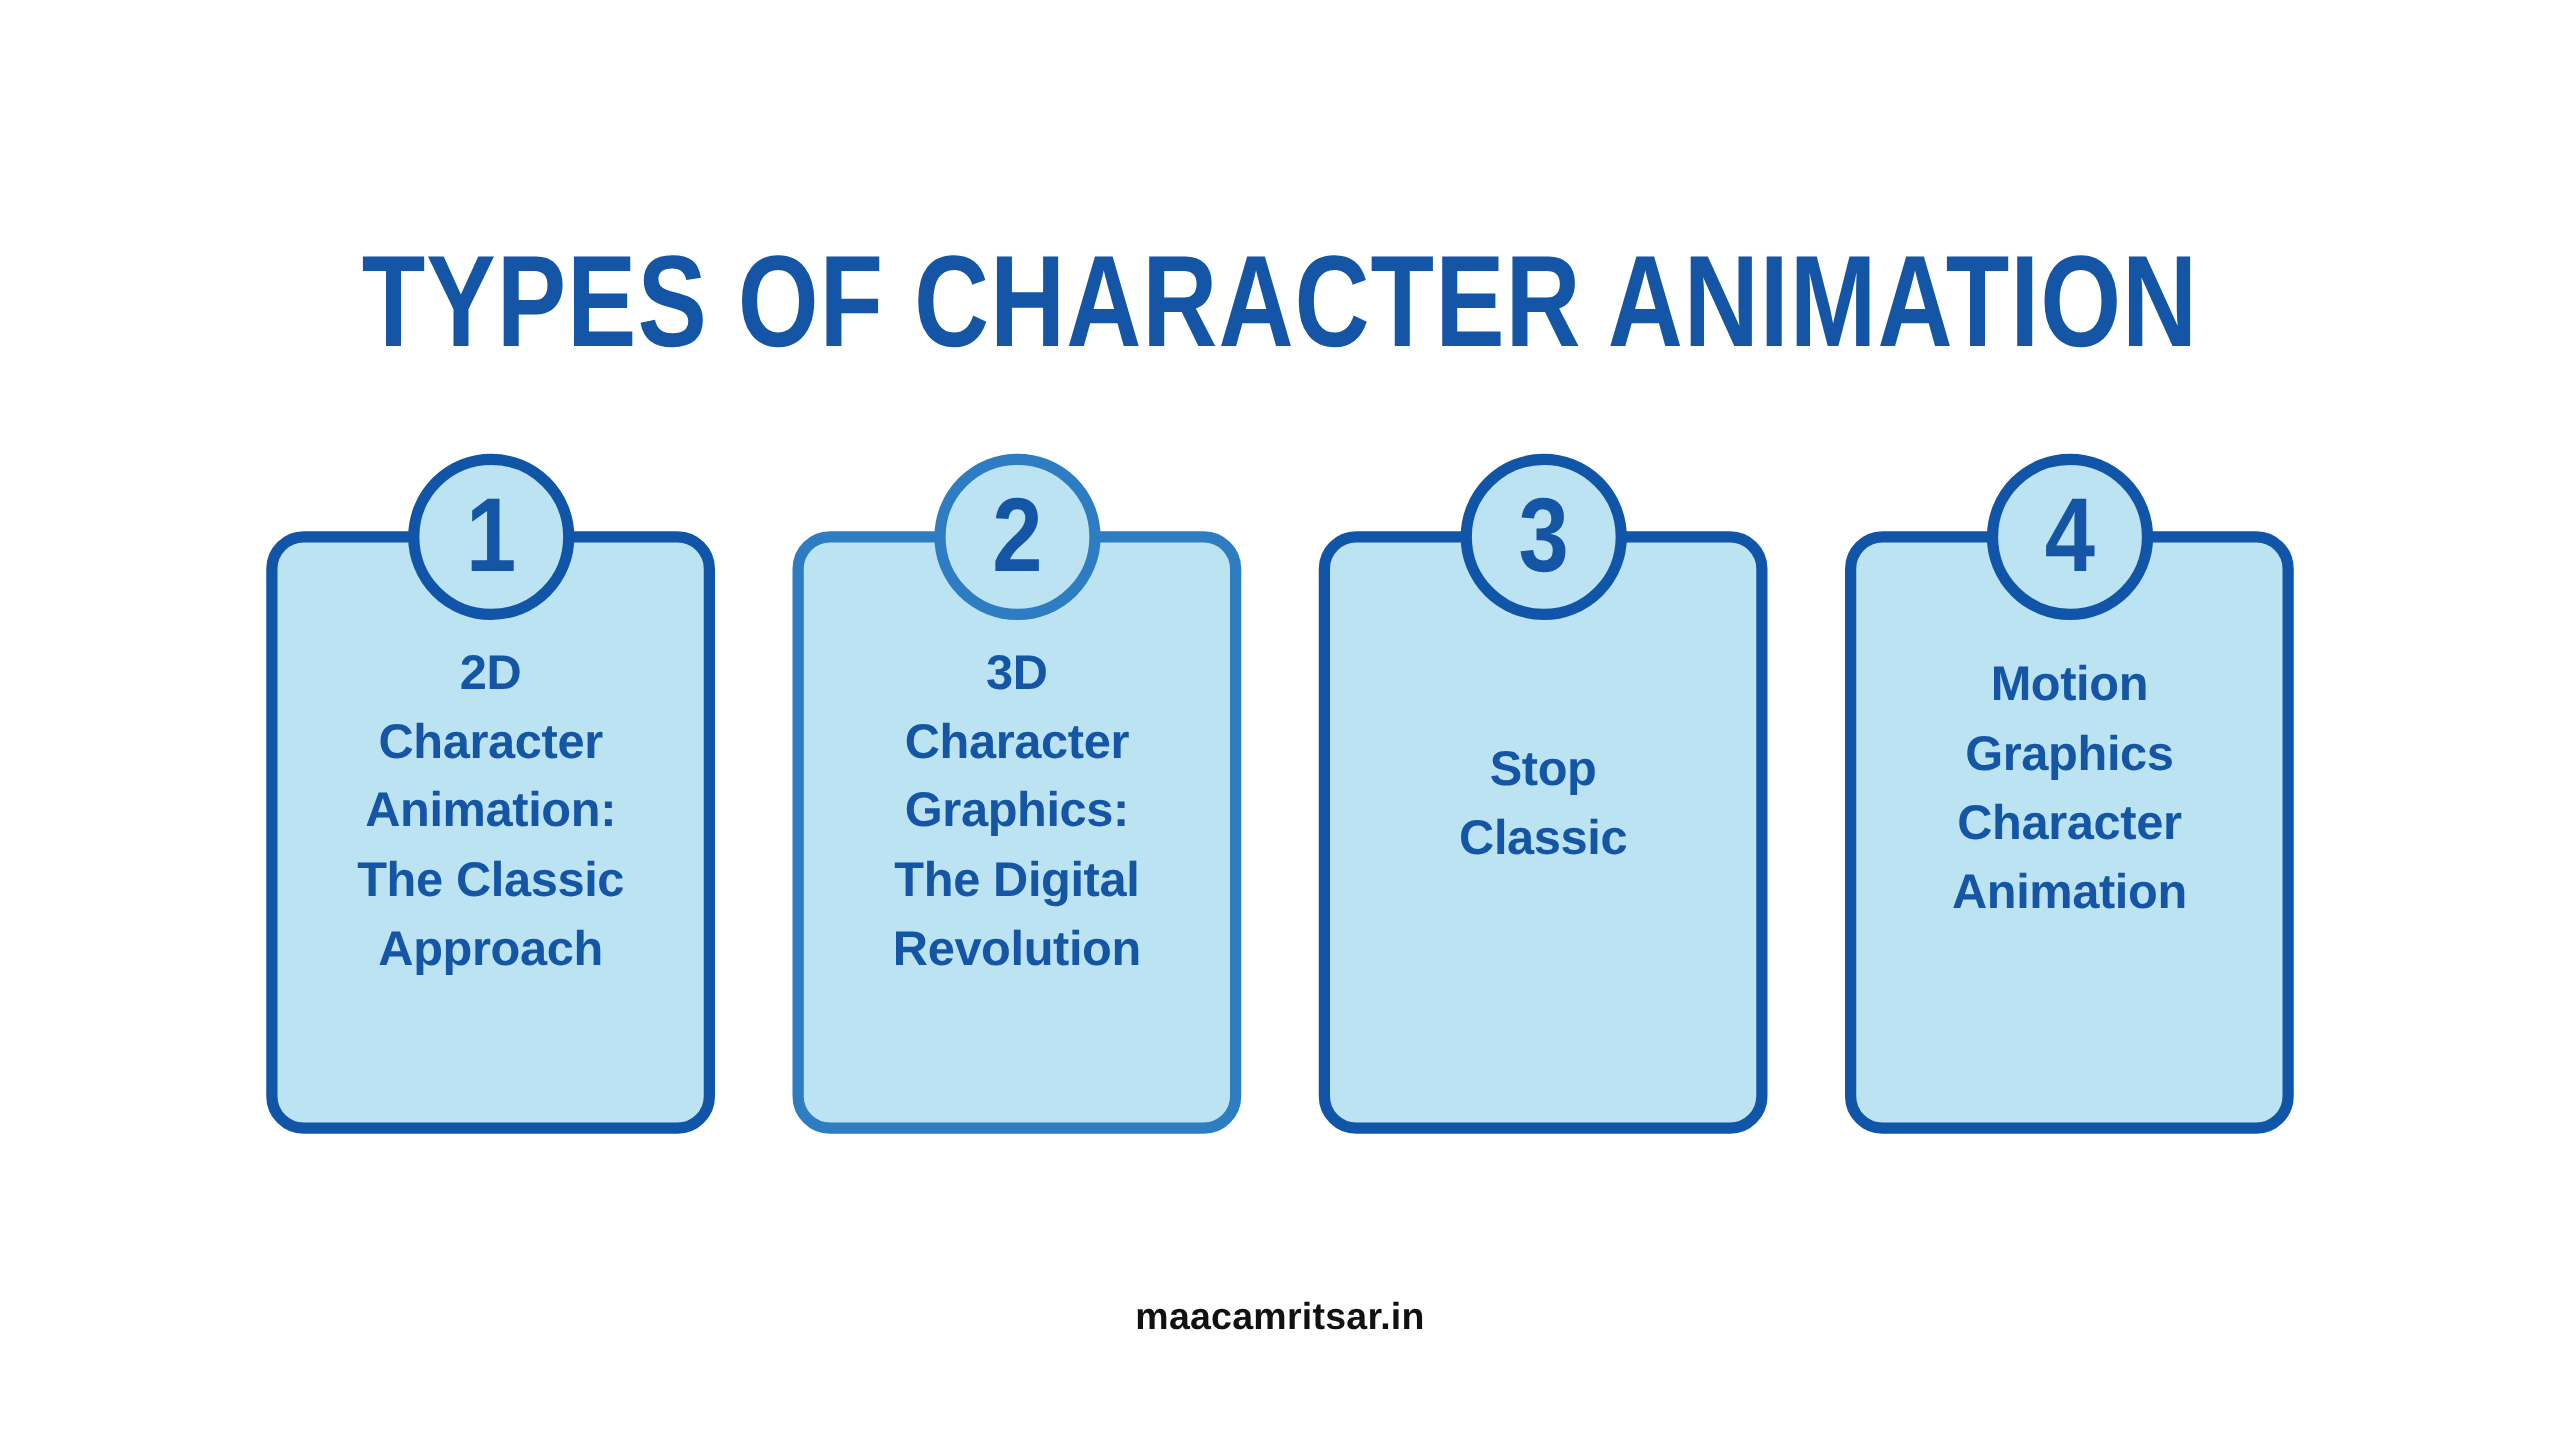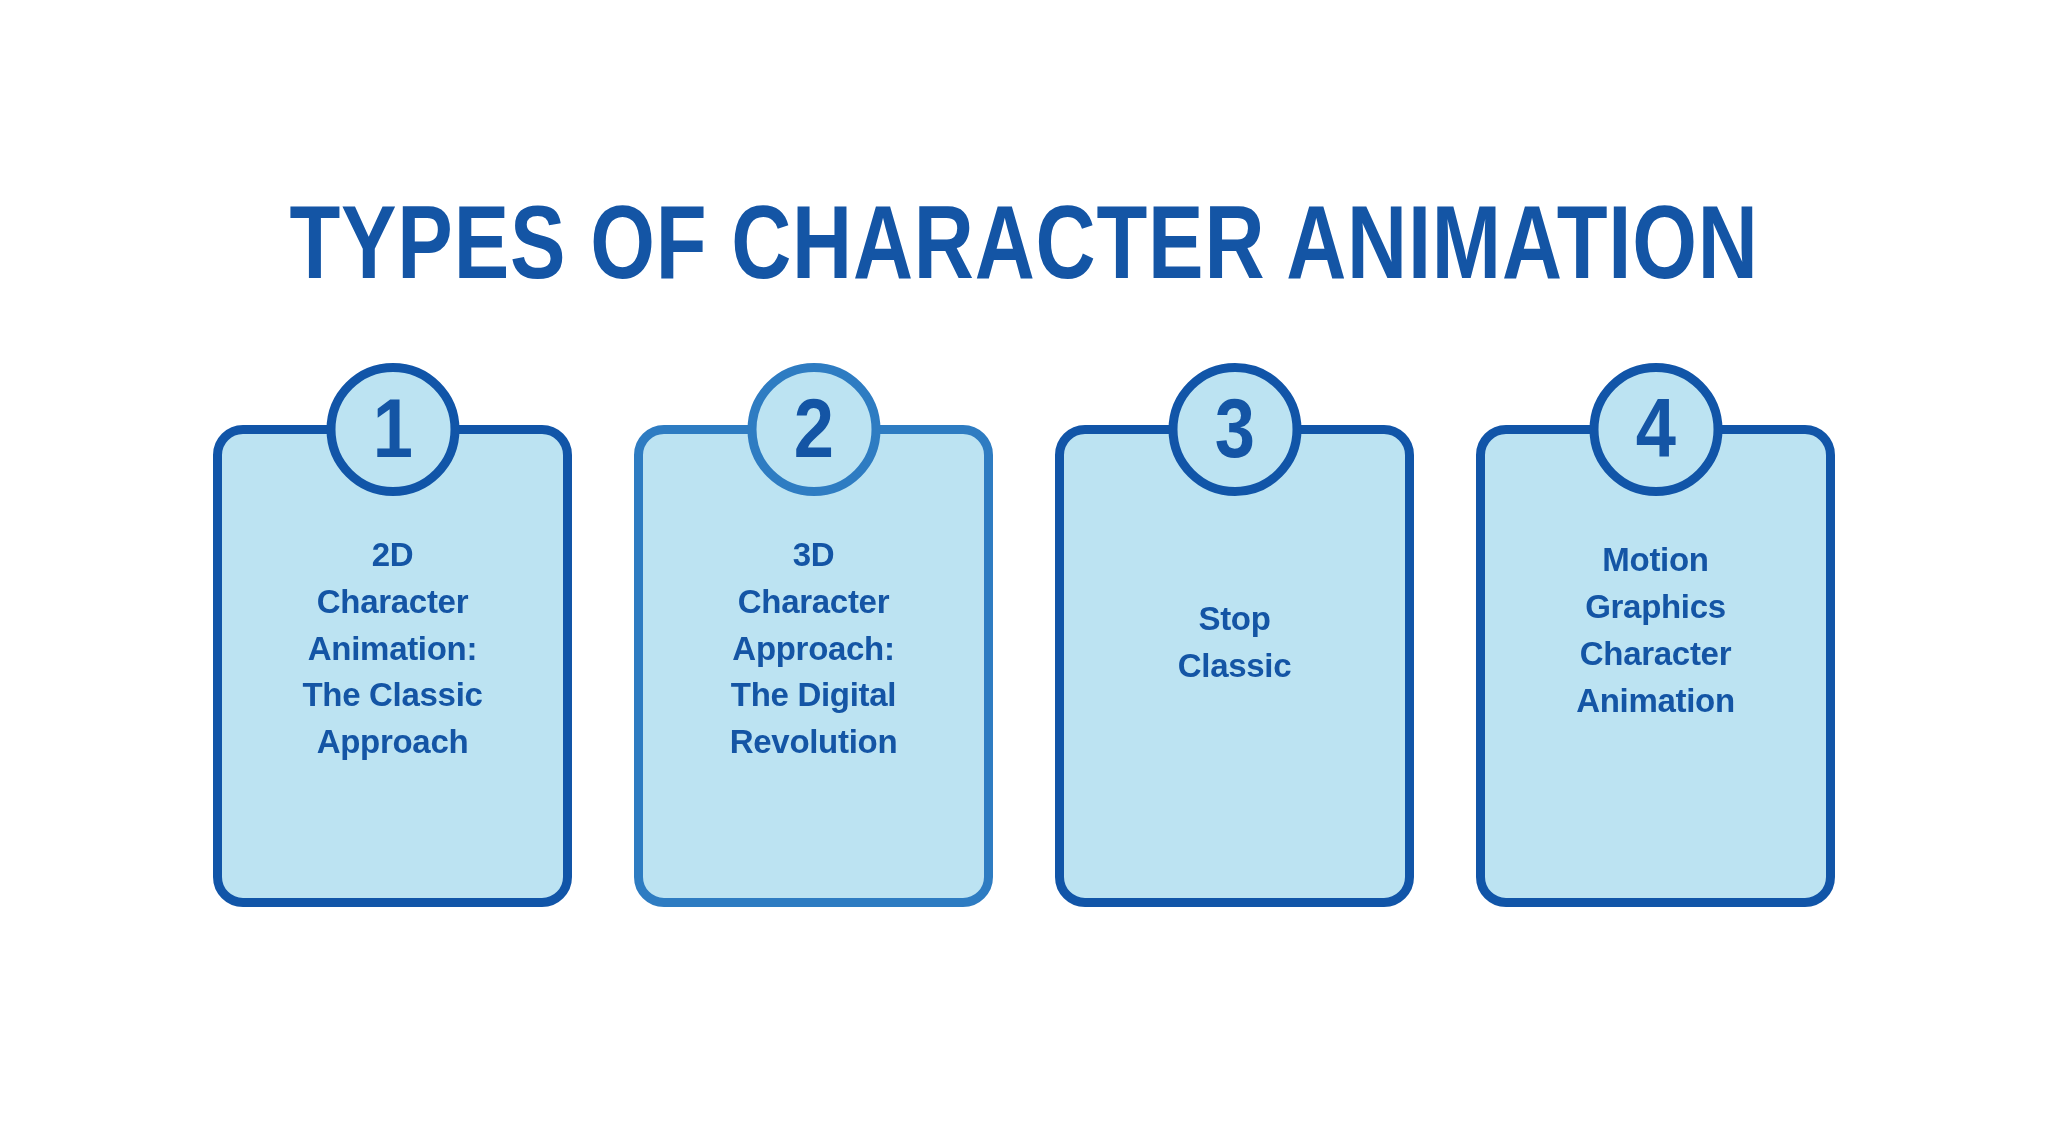--- a/index.html
+++ b/index.html
@@ -69,21 +69,21 @@
   .card.accent-light {
     border-color: #2e7cc2;
   }
 
   .card-text {
     width: 100%;
     padding: 0 8px;
     box-sizing: border-box;
     text-align: center;
     color: #1455a5;
-    font-size: 33px;
+    font-size: 39px;
     font-weight: 700;
     line-height: 1.42;
     letter-spacing: -0.3px;
     white-space: pre-line;
   }
 
   
   .card.t-top   .card-text { margin-top: -34px; }
   .card.t-mid   .card-text { margin-top: -46px; }
   .card.t-upper .card-text { margin-top: -70px; }
@@ -149,21 +149,21 @@
 The Classic
 Approach</div>
     </div>
 
     <div class="card accent-light t-top">
       <div class="badge">
         <span class="badge-num">2</span>
       </div>
       <div class="card-text">3D
 Character
-Approach:
+Graphics:
 The Digital
 Revolution</div>
     </div>
 
     <div class="card t-mid">
       <div class="badge">
         <span class="badge-num">3</span>
       </div>
       <div class="card-text">Stop
 Classic</div>
@@ -174,14 +174,15 @@
         <span class="badge-num">4</span>
       </div>
       <div class="card-text">Motion
 Graphics
 Character
 Animation</div>
     </div>
 
   </div>
 
+  <div id="footer">maacamritsar.in</div>
 
 </div>
 
 </body></html>

